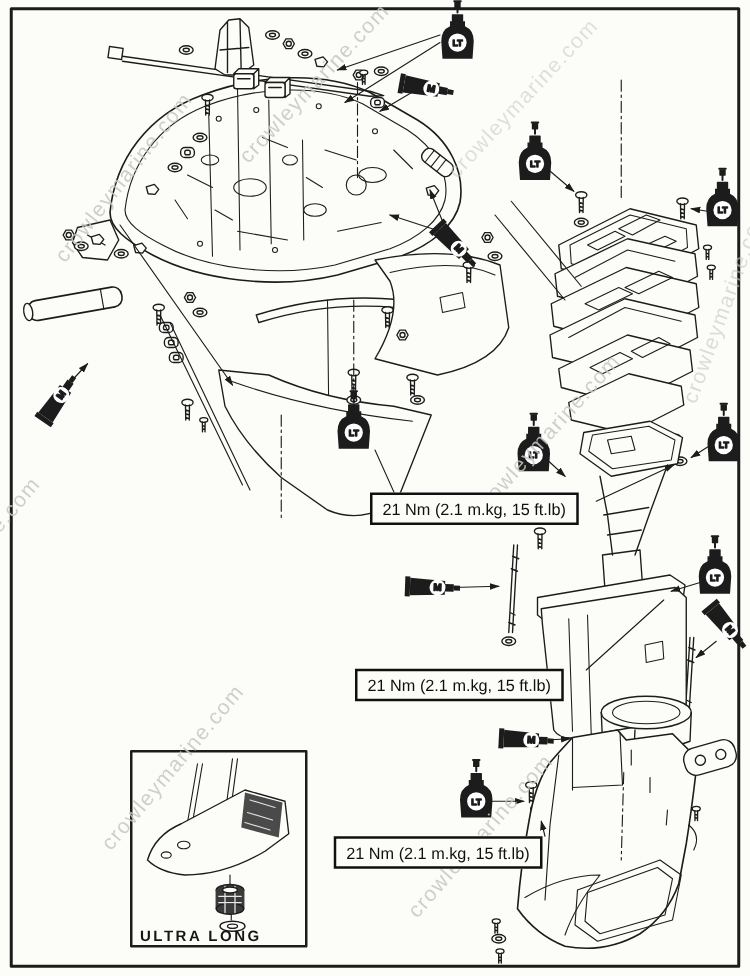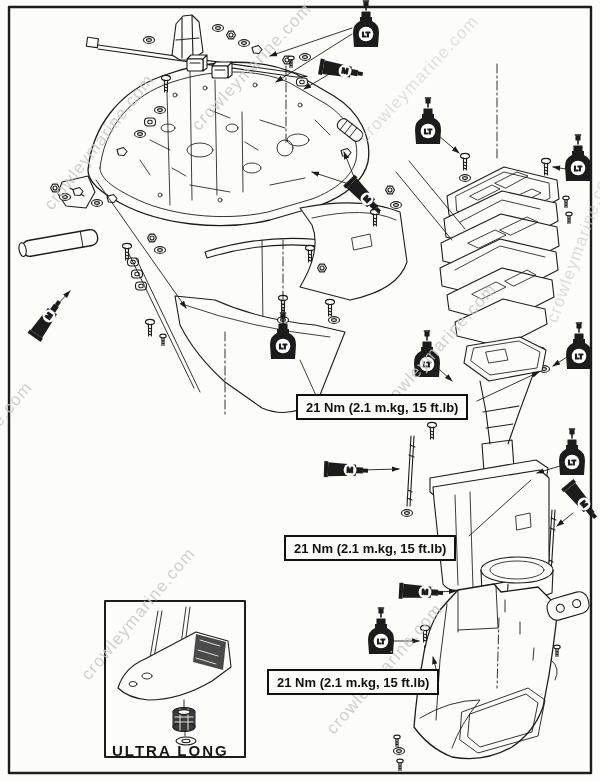--- a/index.html
+++ b/index.html
@@ -3,22 +3,22 @@
 <meta charset="utf-8">
 <style>
   html,body{margin:0;padding:0;background:#e9e9e9;}
   .page{position:relative;width:600px;height:781px;background:#fcfcf9;overflow:hidden;
         font-family:"Liberation Sans",sans-serif;}
   .art{position:absolute;left:0;top:0;}
   svg text{font-family:"Liberation Sans",sans-serif;}
   .wm{position:absolute;color:#c7c7c5;font-size:17px;letter-spacing:1.2px;white-space:nowrap;
       transform-origin:left center;opacity:.85;user-select:none;}
   .tq{position:absolute;border:2.5px solid #101010;background:#fcfcf9;color:#101010;
-      font-weight:bold;font-size:13px;line-height:1;padding:5px 8px 4px 8px;white-space:nowrap;}
-  .caption{position:absolute;color:#161616;font-weight:bold;font-size:15px;letter-spacing:2px;white-space:nowrap;}
+      font-weight:normal;font-size:13px;line-height:1;padding:5px 8px 4px 8px;white-space:nowrap;}
+  .caption{position:absolute;color:#161616;font-weight:bold;font-size:12px;letter-spacing:2px;white-space:nowrap;}
   .lt-text{font-size:7px;font-weight:bold;fill:#101010;text-anchor:middle;}
   .m-text{font-size:8px;font-weight:bold;fill:#101010;text-anchor:middle;}
 </style>
 </head>
 <body>
 
 <div class="page">
 
 <svg class="art" width="600" height="781" viewBox="0 0 600 781" stroke="#1c1c1c" fill="none" stroke-width="1.1" stroke-linecap="round" stroke-linejoin="round">
 

